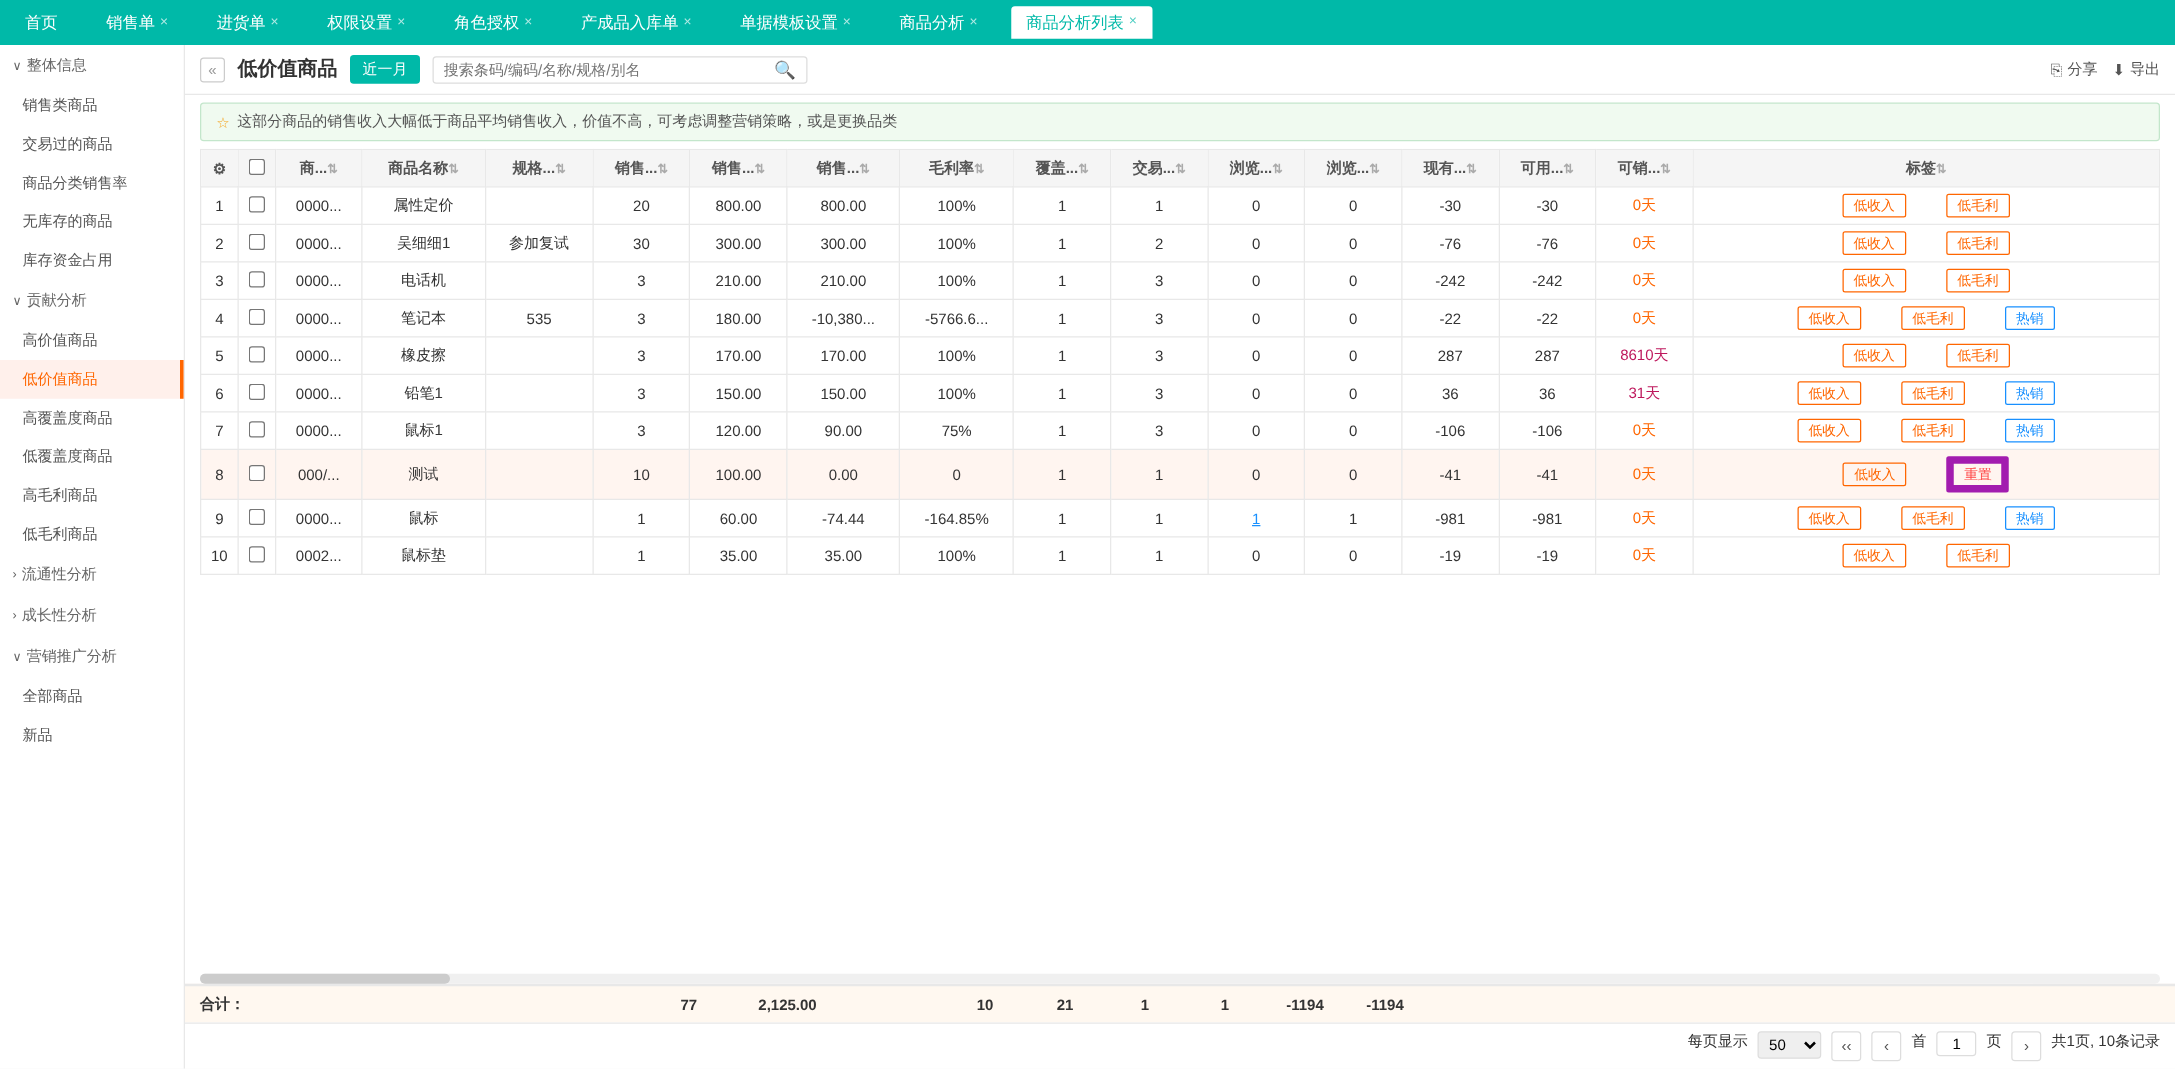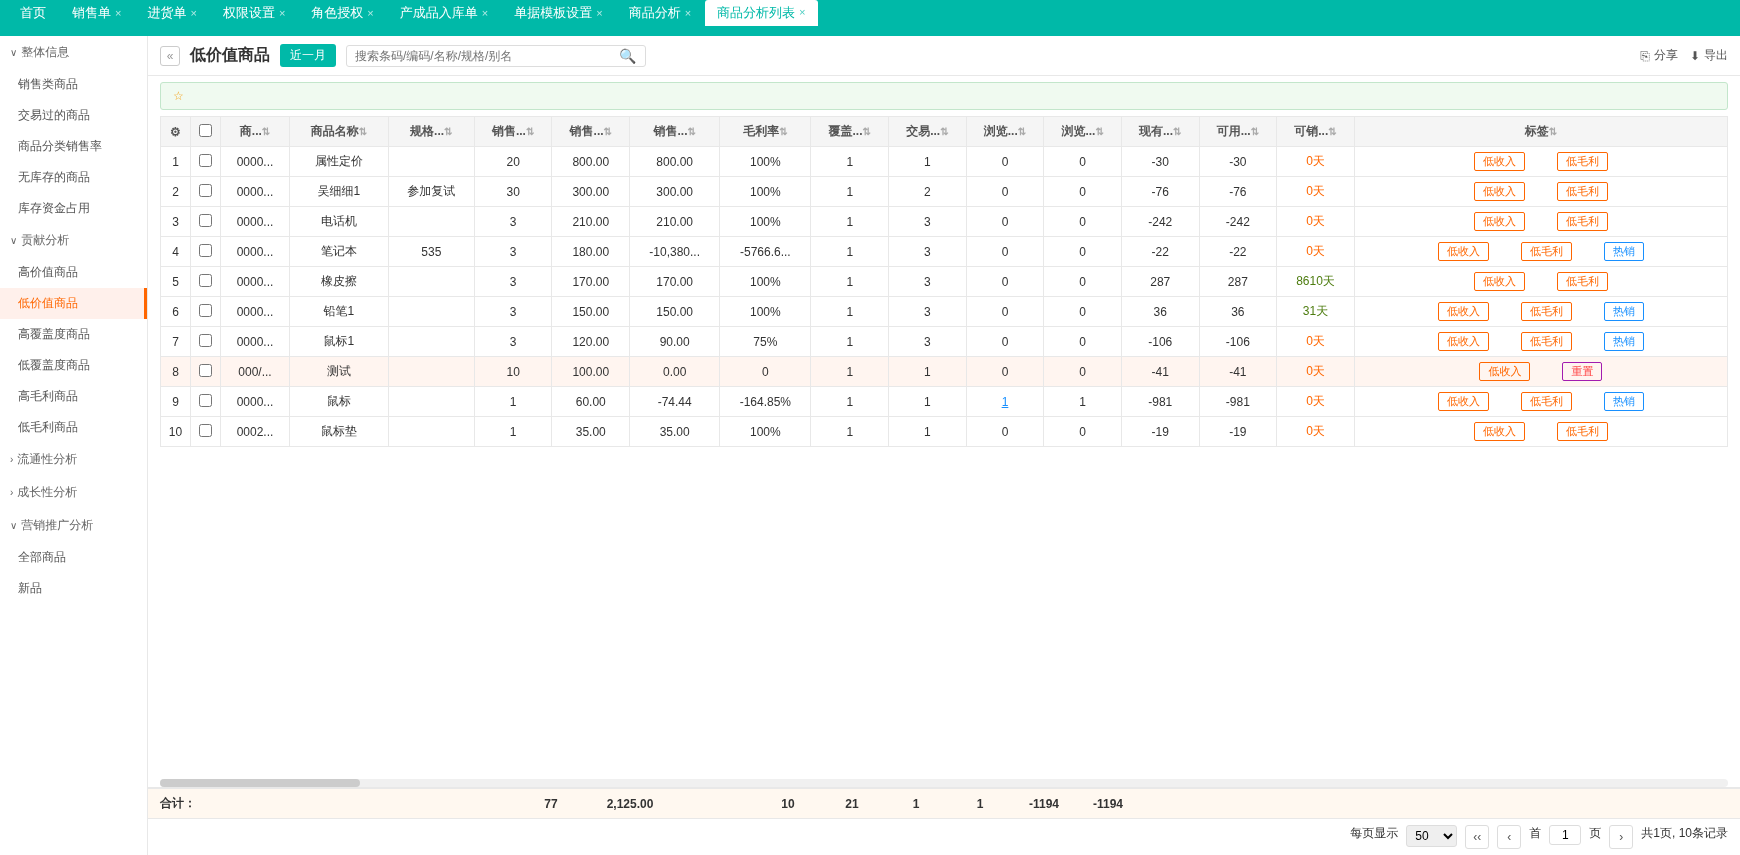--- a/index.html
+++ b/index.html
@@ -3,23 +3,23 @@
   <meta charset="utf-8">
   <style>
     * { margin: 0; padding: 0; box-sizing: border-box; }
     body { font-family: 'Microsoft YaHei', Arial, sans-serif; font-size: 12px; background: #f5f5f5; color: #333; width: 1740px; height: 855px; overflow: hidden; }
 
     
     .top-nav {
       background: #00b9a8;
       height: 36px;
       display: flex;
-      align-items: flex-start;
+      align-items: center;
       padding: 0 8px;
-      gap: 2px;
+      gap: 15px;
     }
     .nav-item {
       color: #fff;
       padding: 4px 12px;
       cursor: pointer;
       border-radius: 3px 3px 0 0;
       font-size: 13px;
       white-space: nowrap;
       display: flex;
       align-items: center;
@@ -173,25 +173,25 @@
     }
     tbody tr.highlighted { background: #fff5f0; }
     .tag {
       display: inline-block;
       border-radius: 2px;
       padding: 1px 8px;
       font-size: 11px;
       margin: 0 16px;
     }
     .tag-orange { color: #ff6600; border: 1px solid #ff6600; }
-    .tag-red { color: #ff4444; border: 1px solid #a21caf; }
+    .tag-red { color: #ff4444; border: 6px solid #a21caf; }
     .tag-blue { color: #1890ff; border: 1px solid #1890ff; }
     .link-style { color: #1890ff; text-decoration: underline; cursor: pointer; }
     .zero-days { color: #ff6600; }
-    .days-normal { color: #4d7c0f; }
+    .days-normal { color: #be185d; }
 
     
     .table-footer {
       border-top: 2px solid #e8e8e8;
       background: #fff8f0;
       padding: 6px 12px;
       display: flex;
       align-items: center;
       font-size: 12px;
       gap: 0;
@@ -354,20 +354,21 @@
         </div>
         <div class="action-btn">
           <span>⬇</span>
           <span>导出</span>
         </div>
       </div>
     </div>
 
     <div class="info-bar">
       <span class="tip-icon">☆</span>
+      <span>这部分商品的销售收入大幅低于商品平均销售收入，价值不高，可考虑调整营销策略，或是更换品类</span>
     </div>
 
     <div class="table-wrapper">
       <table>
         <thead>
           <tr>
             <th style="width:30px;">⚙</th>
             <th style="width:30px;"><input type="checkbox" style=""></th>
             <th>商...<span class="sort-icon">⇅</span></th>
             <th>商品名称<span class="sort-icon">⇅</span></th>

